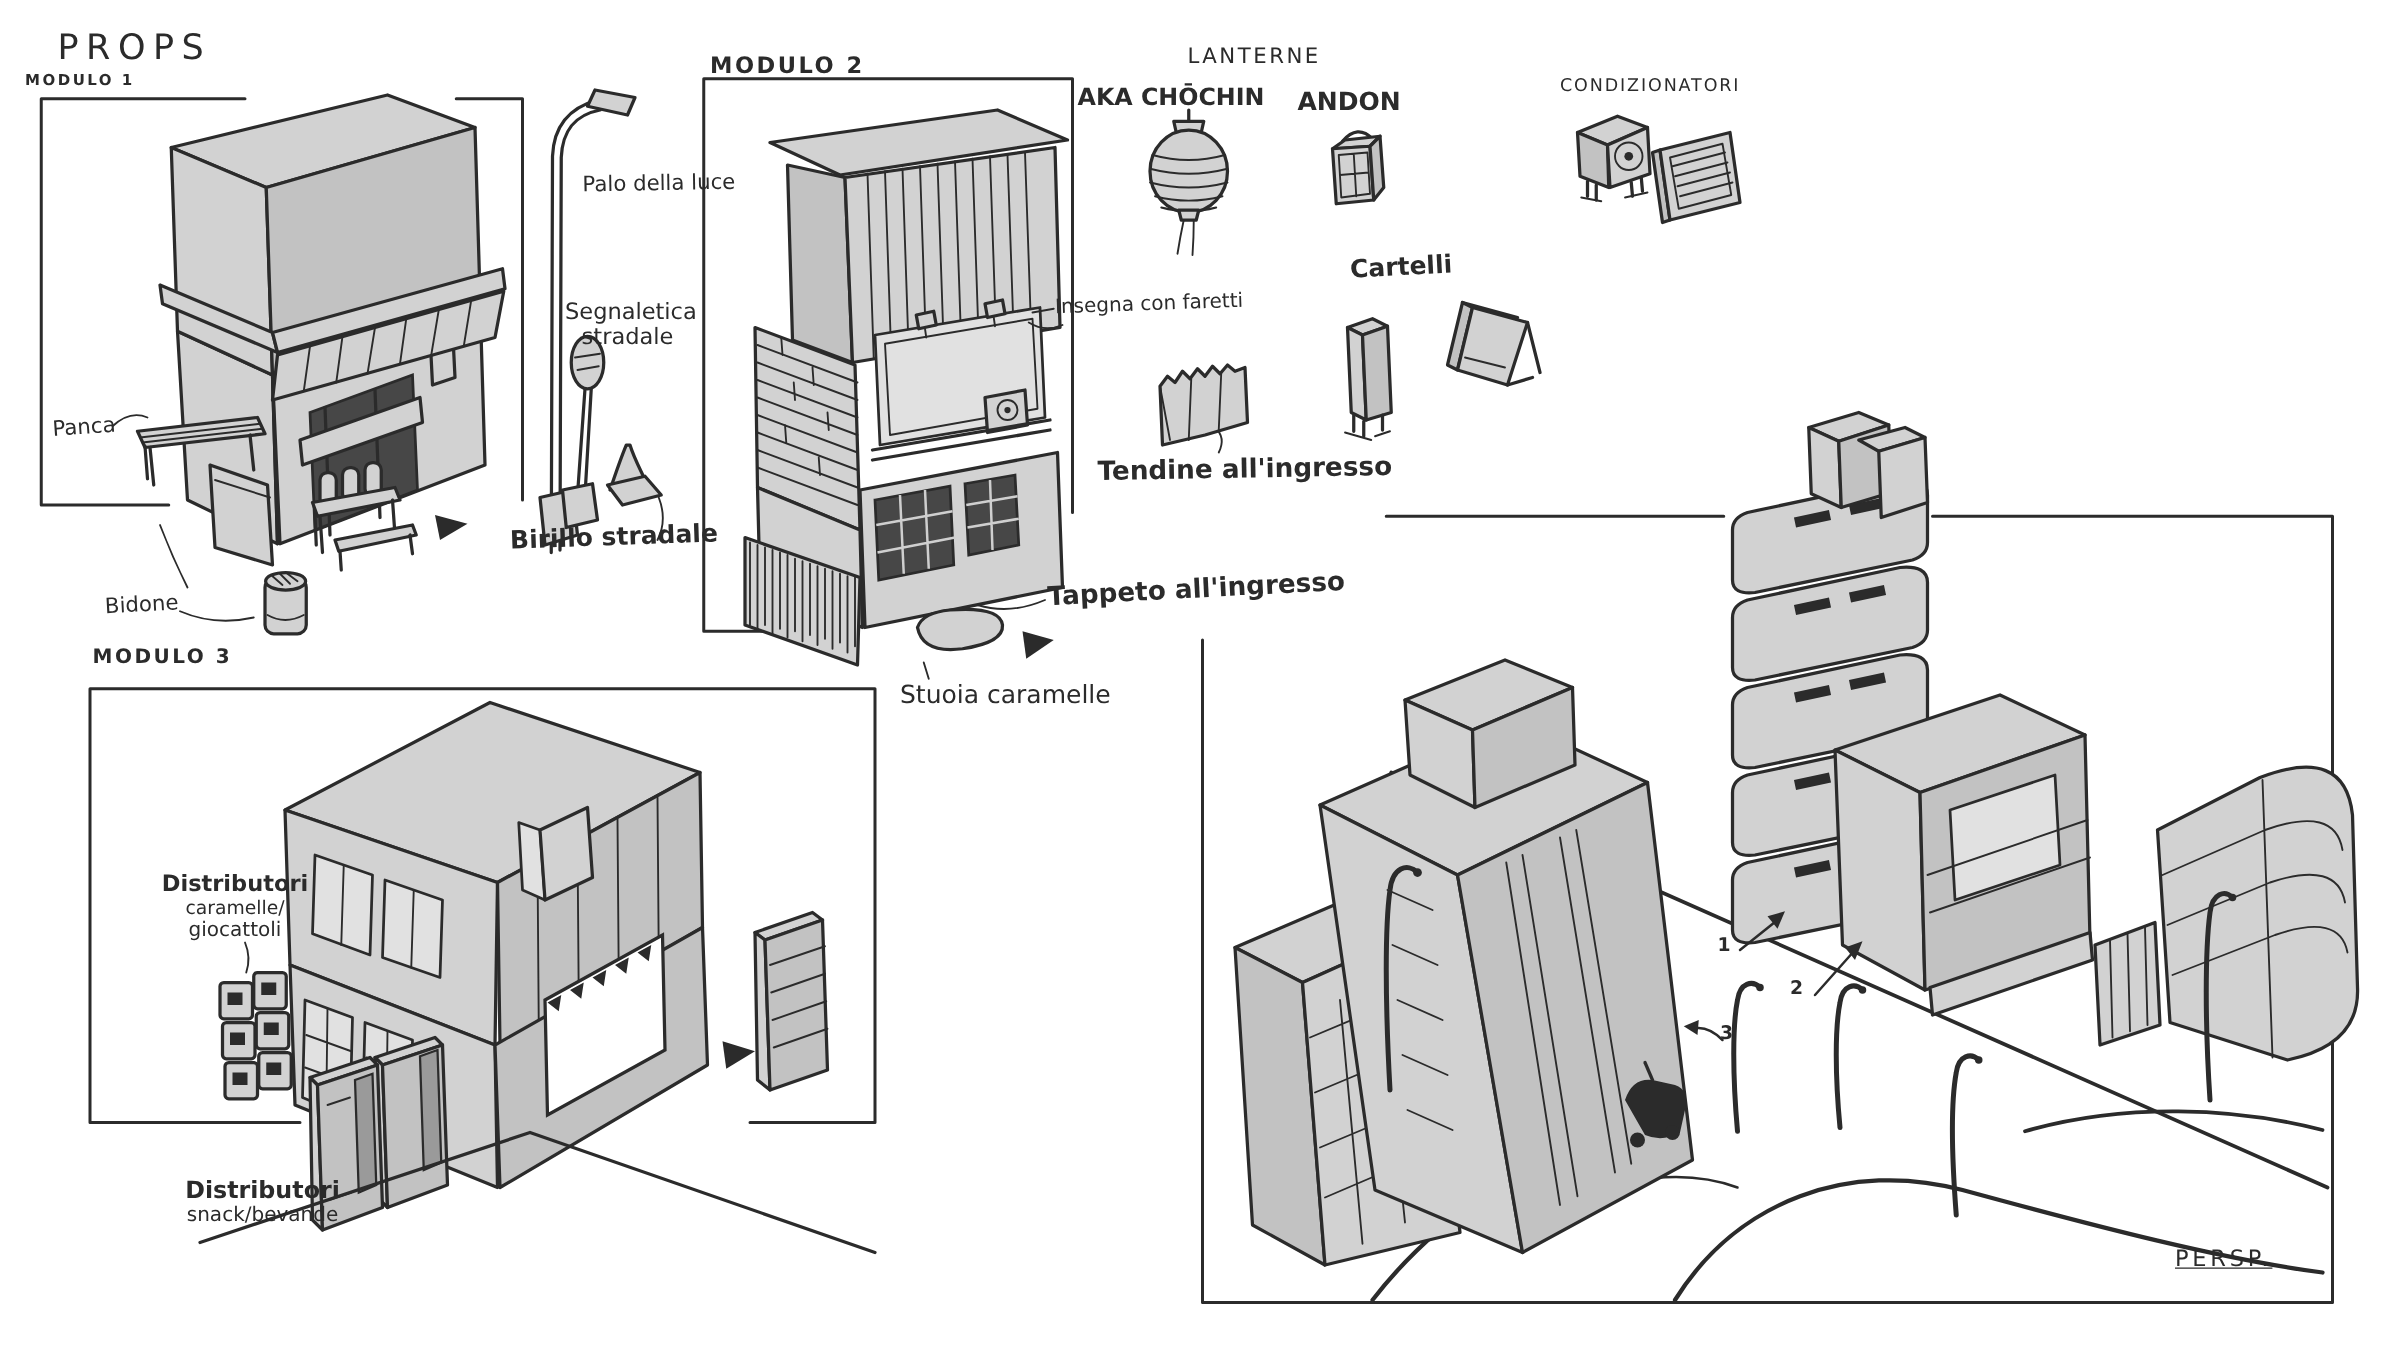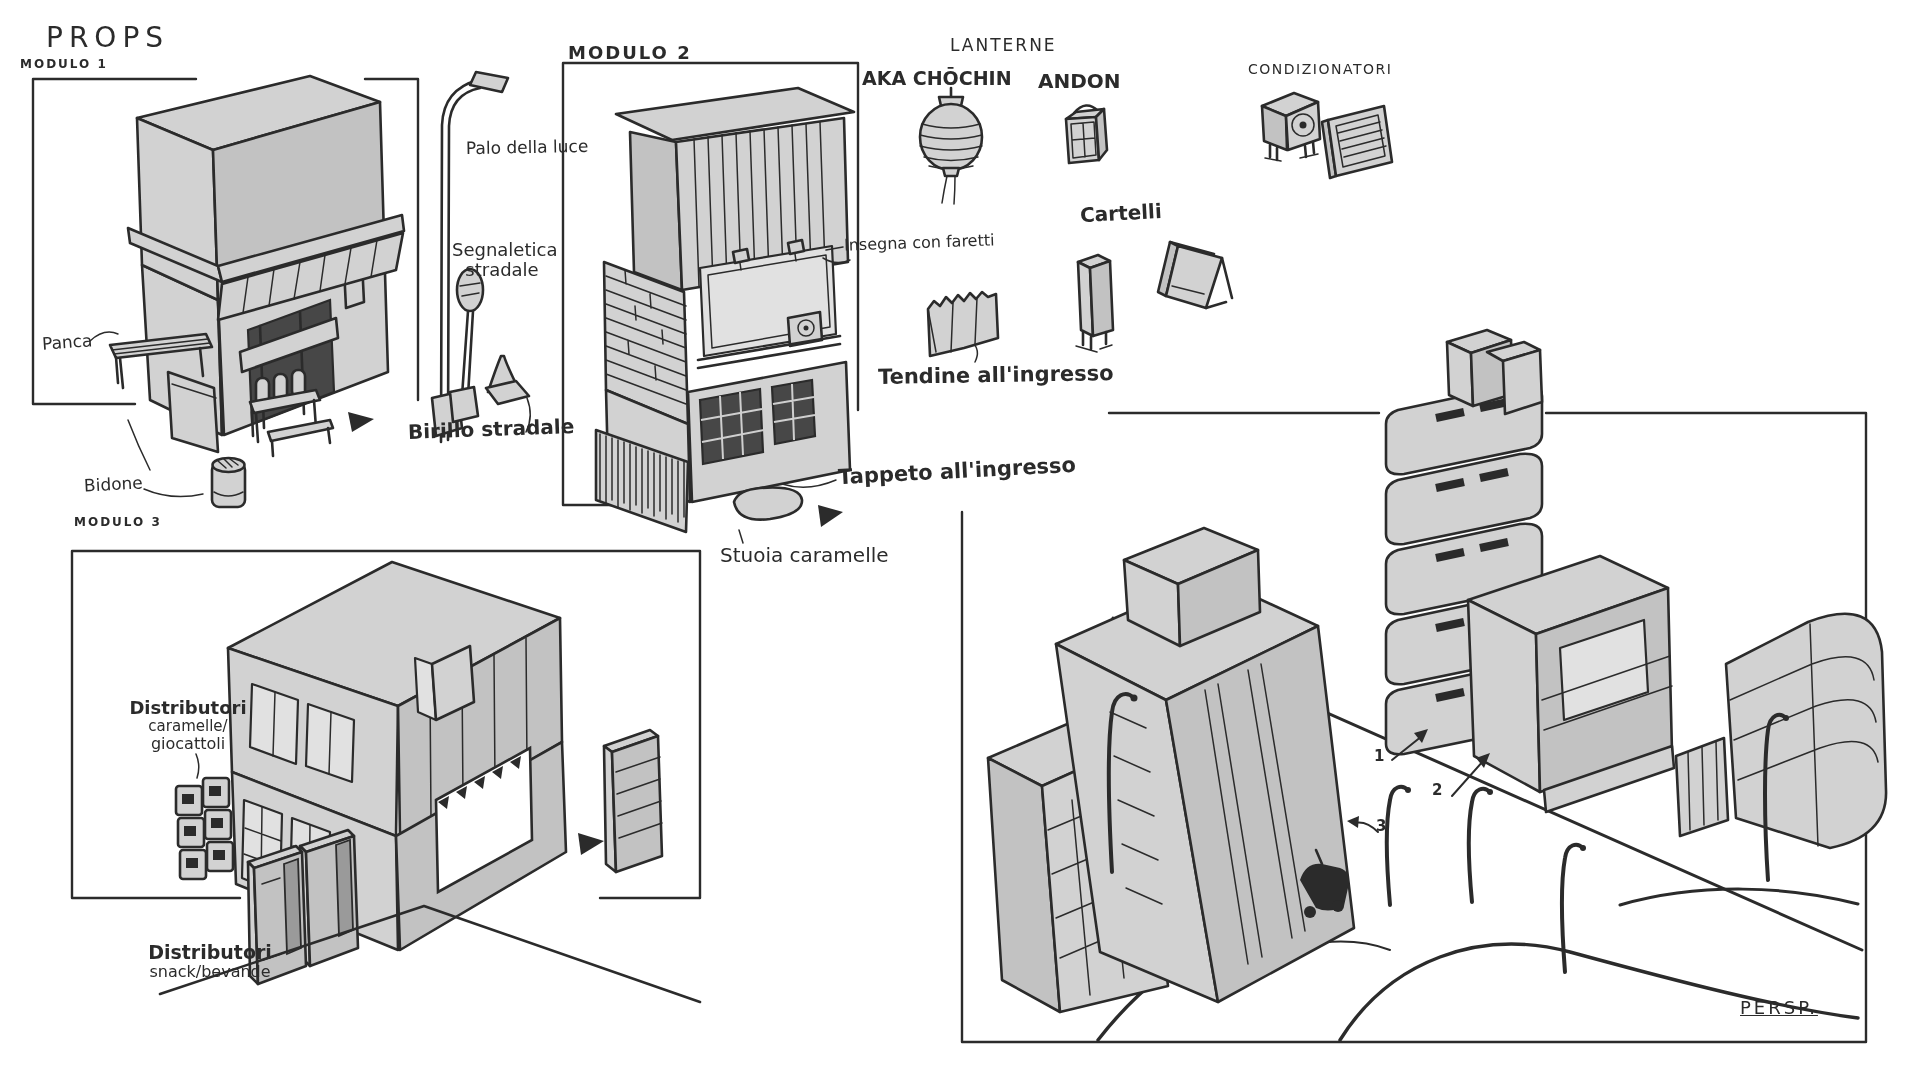--- a/index.html
+++ b/index.html
@@ -371,21 +371,21 @@
   <div class="lbl" style="left:950px;top:36px;font-size:17px;letter-spacing:2px;font-weight:500;text-align:center;">LANTERNE</div>
 
   <div class="lbl" style="left:862px;top:68px;font-size:19px;font-weight:700;">AKA CHŌCHIN</div>
 
   <div class="lbl" style="left:1038px;top:70px;font-size:20px;font-weight:700;">ANDON</div>
 
   <div class="lbl" style="left:1248px;top:62px;font-size:14px;letter-spacing:1.5px;font-weight:500;">CONDIZIONATORI</div>
 
   <div class="lbl hand" style="left:1080px;top:202px;font-size:20px;font-weight:600;transform:rotate(-3deg);">Cartelli</div>
 
-  <div class="lbl" style="left:74px;top:516px;font-size:12px;letter-spacing:2px;font-weight:600;">MODULO 3</div>
+  <div class="lbl" style="left:74px;top:516px;font-size:16px;letter-spacing:2px;font-weight:600;">MODULO 3</div>
 
   <div class="lbl hand ctr" style="left:118px;top:698px;width:140px;">
     <div style="font-size:18px;font-weight:600;">Distributori</div>
     <div style="font-size:15px;">caramelle/</div>
     <div style="font-size:16px;">giocattoli</div>
   </div>
 
   <div class="lbl hand ctr" style="left:130px;top:942px;width:160px;">
     <div style="font-size:19px;font-weight:600;">Distributori</div>
     <div style="font-size:16px;">snack/bevande</div>

